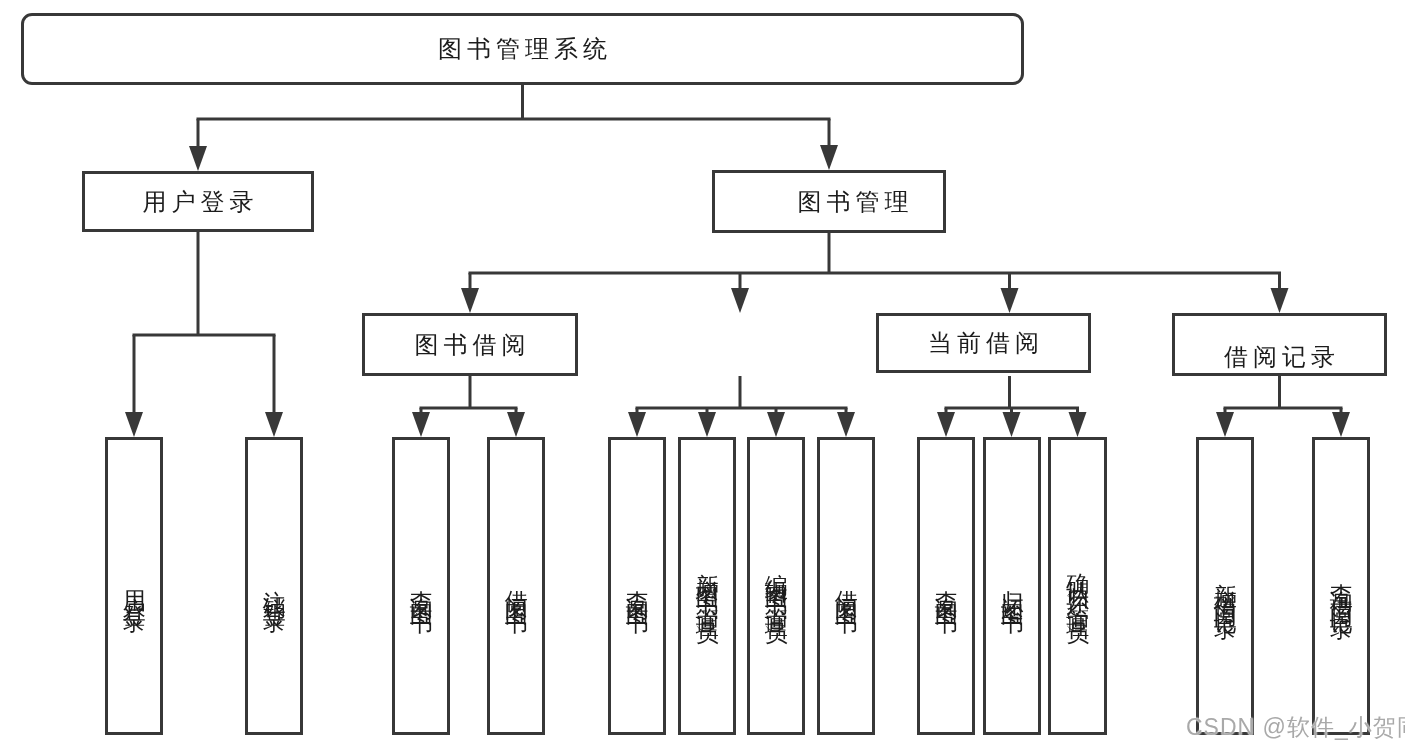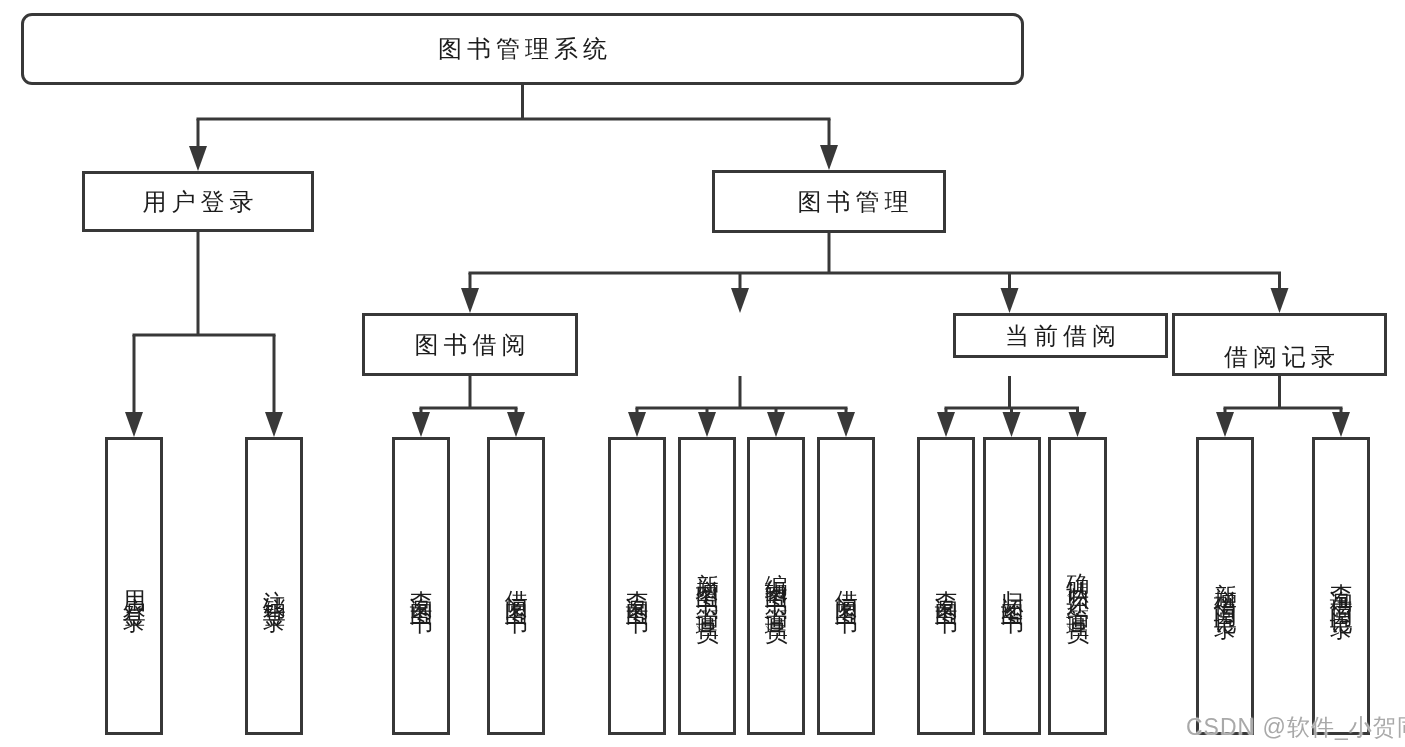--- a/index.html
+++ b/index.html
@@ -92,21 +92,21 @@
   <div class="node node-h" style="left:82px; top:171px; width:232px; height:61px;">
     <span>用户登录</span>
   </div>
   <div class="node node-h" style="left:712px; top:170px; width:234px; height:63px;padding-left:48px;">
     <span>图书管理</span>
   </div>
 
   <div class="node node-h" style="left:362px; top:313px; width:216px; height:63px;">
     <span>图书借阅</span>
   </div>
-  <div class="node node-h" style="left:953px; top:313px; width:215px; height:45px;">
+  <div class="node node-h" style="left:876px; top:313px; width:215px; height:60px;">
     <span>当前借阅</span>
   </div>
   <div class="node node-h" style="left:1172px; top:313px; width:215px; height:63px;align-items:flex-end;">
     <span>借阅记录</span>
   </div>
 
   <div class="node node-v" style="left:105px; top:437px; width:58px; height:298px;">
     <span class="vtext">用户登录</span>
   </div>
   <div class="node node-v" style="left:245px; top:437px; width:58px; height:298px;">

